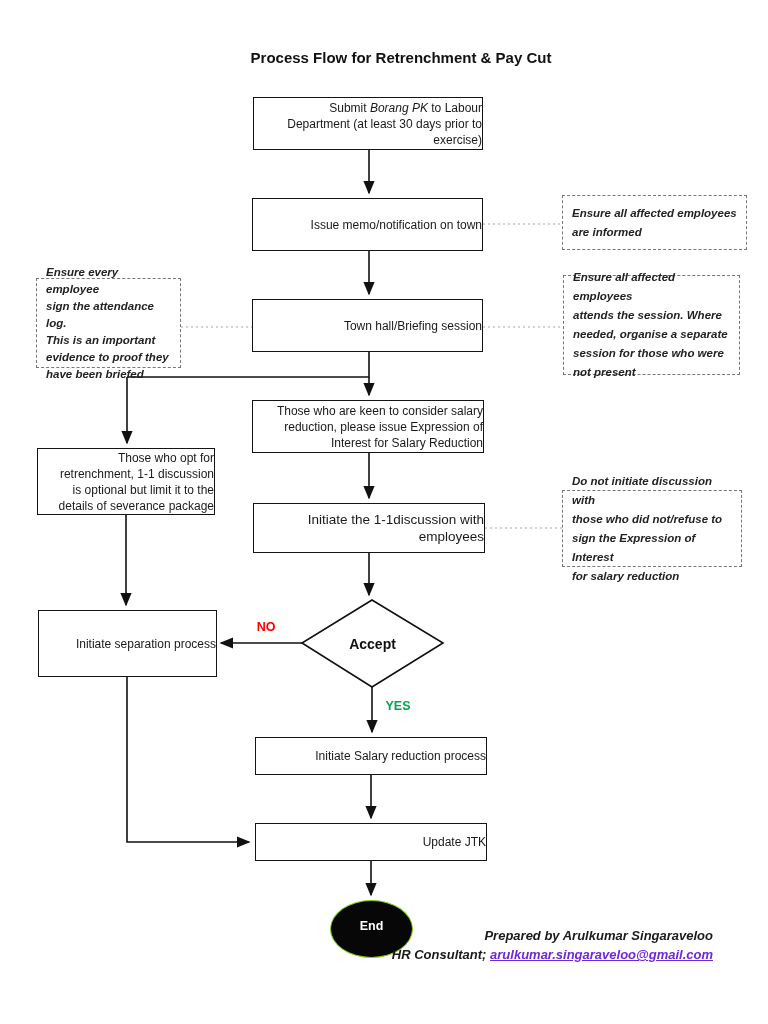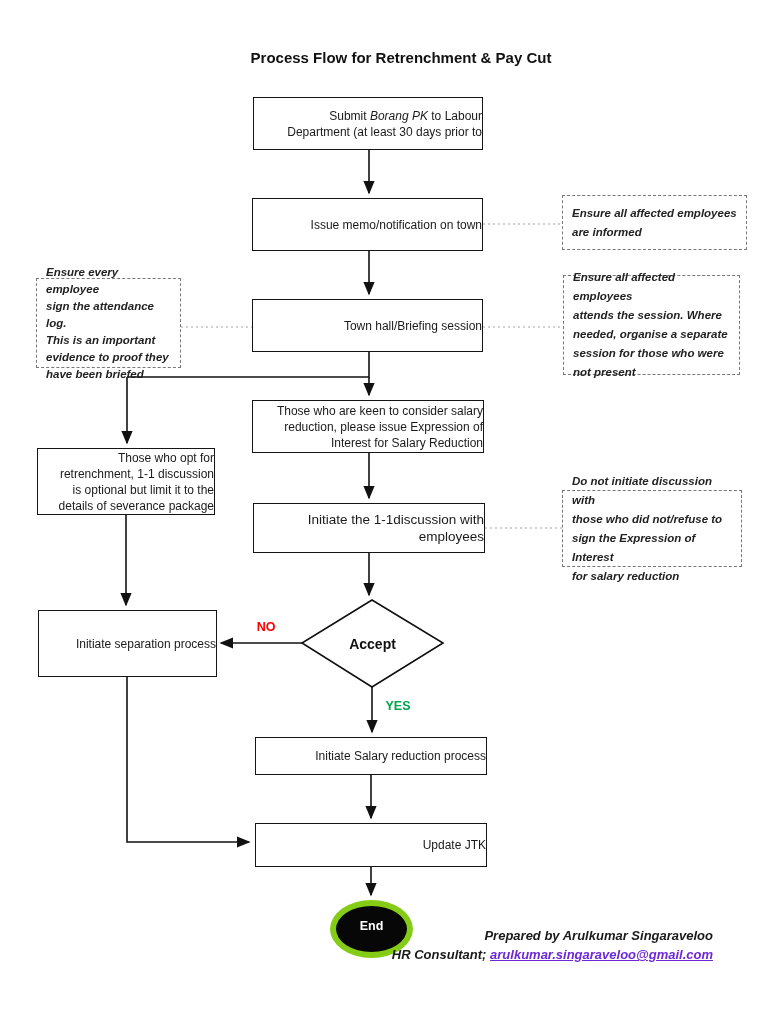--- a/index.html
+++ b/index.html
@@ -14,21 +14,21 @@
   .note{border:1px dashed #777;background:#fff;font-style:italic;font-weight:600;
         font-size:11.5px;color:#222;display:flex;flex-direction:column;justify-content:center;
         padding:6px 9px;text-align:left;}
   .note .ln{width:100%;}
   .lh17 .ln{line-height:17px;}
   .lh19 .ln{line-height:19px;}
   #svg-layer{left:0;top:0;}
   #diamond-label{left:302px;top:600px;width:141px;height:87px;display:flex;align-items:center;
         justify-content:center;font-weight:bold;font-size:14px;color:#111;}
   .branch{font-weight:bold;font-size:12.5px;text-align:center;}
-  #end-node{left:330px;top:900px;width:83px;height:58px;border:6px solid #84cc16;border-radius:50%;
+  #end-node{left:330px;top:900px;width:83px;height:58px;border:1px solid #84cc16;border-radius:50%;
         background:#070707;display:flex;align-items:center;justify-content:center;padding-bottom:6px;}
   #end-node span{color:#ffffff;font-weight:bold;font-size:12.5px;}
   #footer{right:55px;top:926px;text-align:right;font-style:italic;font-weight:600;
         font-size:13px;line-height:19px;color:#1a1a1a;}
   #footer a{text-decoration:underline;}
   .it{font-style:italic;}
 </style>
 </head>
 <body>
 
@@ -62,20 +62,21 @@
       <line x1="485" y1="528" x2="562" y2="528"></line>
     </g>
     <polygon points="372,600 443,643 372,687 302,643" fill="#ffffff" stroke="#111" stroke-width="1.6"></polygon>
   </svg>
 
   <div id="title" class="abs">Process Flow for Retrenchment &amp; Pay Cut</div>
 
   <div class="abs fbox" style="left:253px;top:97px;width:230px;height:53px;">
     <div class="ln"><span>Submit </span><span class="it">Borang PK</span><span> to Labour</span></div>
     <div class="ln">Department (at least 30 days prior to</div>
+    <div class="ln">exercise)</div>
   </div>
 
   <div class="abs fbox" style="left:252px;top:198px;width:231px;height:53px;">
     <div class="ln">Issue memo/notification on town</div>
   </div>
 
   <div class="abs fbox" style="left:252px;top:299px;width:231px;height:53px;">
     <div class="ln">Town hall/Briefing session</div>
   </div>
 
@@ -104,21 +105,21 @@
   <div id="diamond-label" class="abs">Accept</div>
 
   <div class="abs branch" style="left: 248px; top: 620px; width: 36px; color: rgb(255, 0, 0);">NO</div>
 
   <div class="abs branch" style="left: 379px; top: 699px; width: 38px; color: rgb(0, 166, 81);">YES</div>
 
   <div class="abs fbox" style="left:255px;top:737px;width:232px;height:38px;">
     <div class="ln">Initiate Salary reduction process</div>
   </div>
 
-  <div class="abs fbox" style="left:255px;top:823px;width:232px;height:44px;">
+  <div class="abs fbox" style="left:255px;top:823px;width:232px;height:38px;">
     <div class="ln">Update JTK</div>
   </div>
 
   <div id="end-node" class="abs">
     <span>End</span>
   </div>
 
   <div class="abs note lh19" style="left:562px;top:195px;width:185px;height:55px;">
     <div class="ln">Ensure all affected employees</div>
     <div class="ln">are informed</div>

